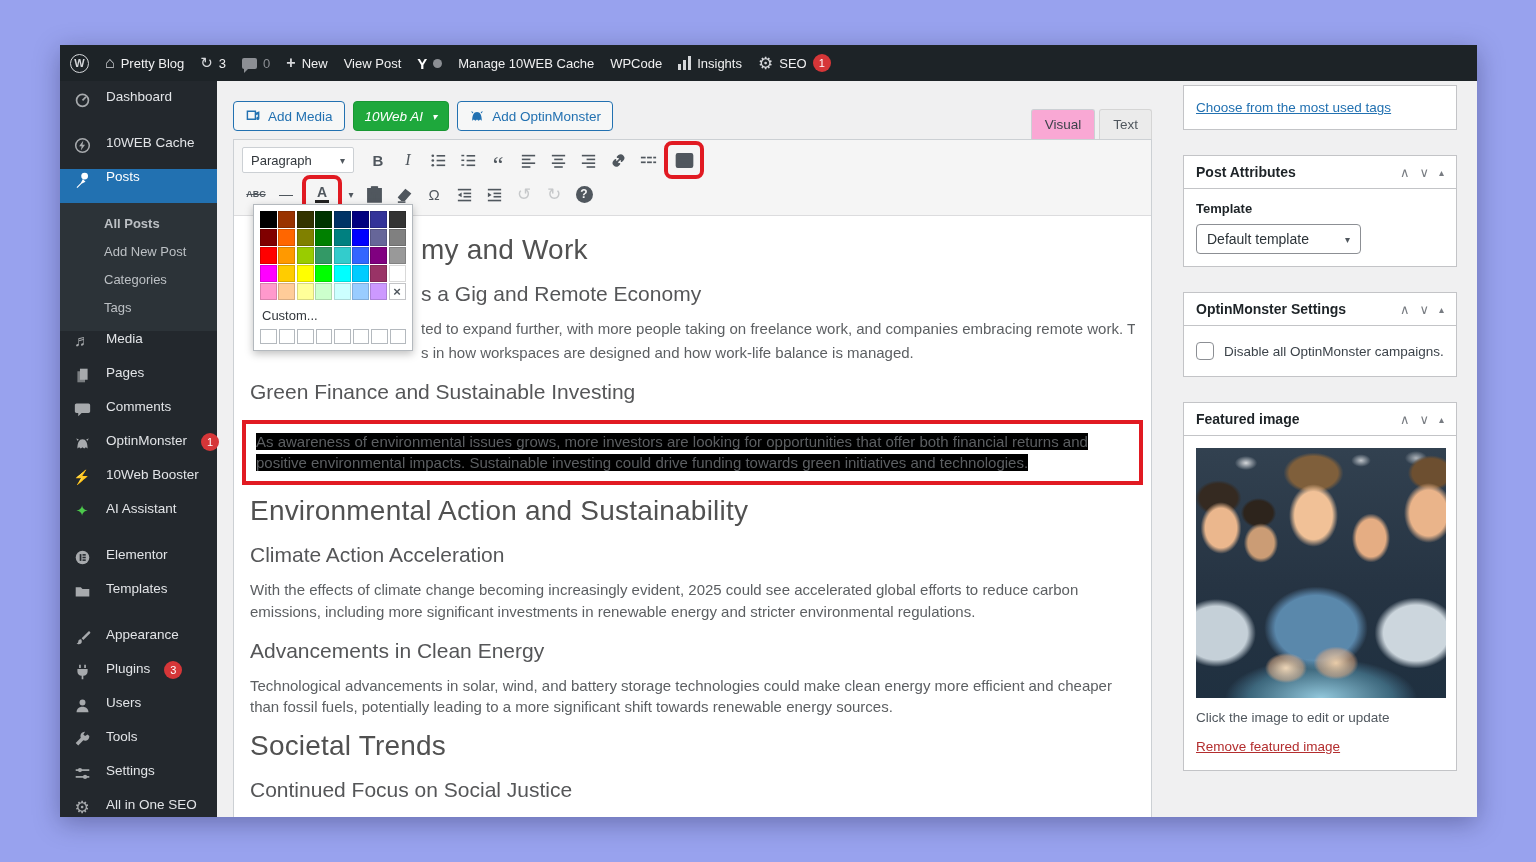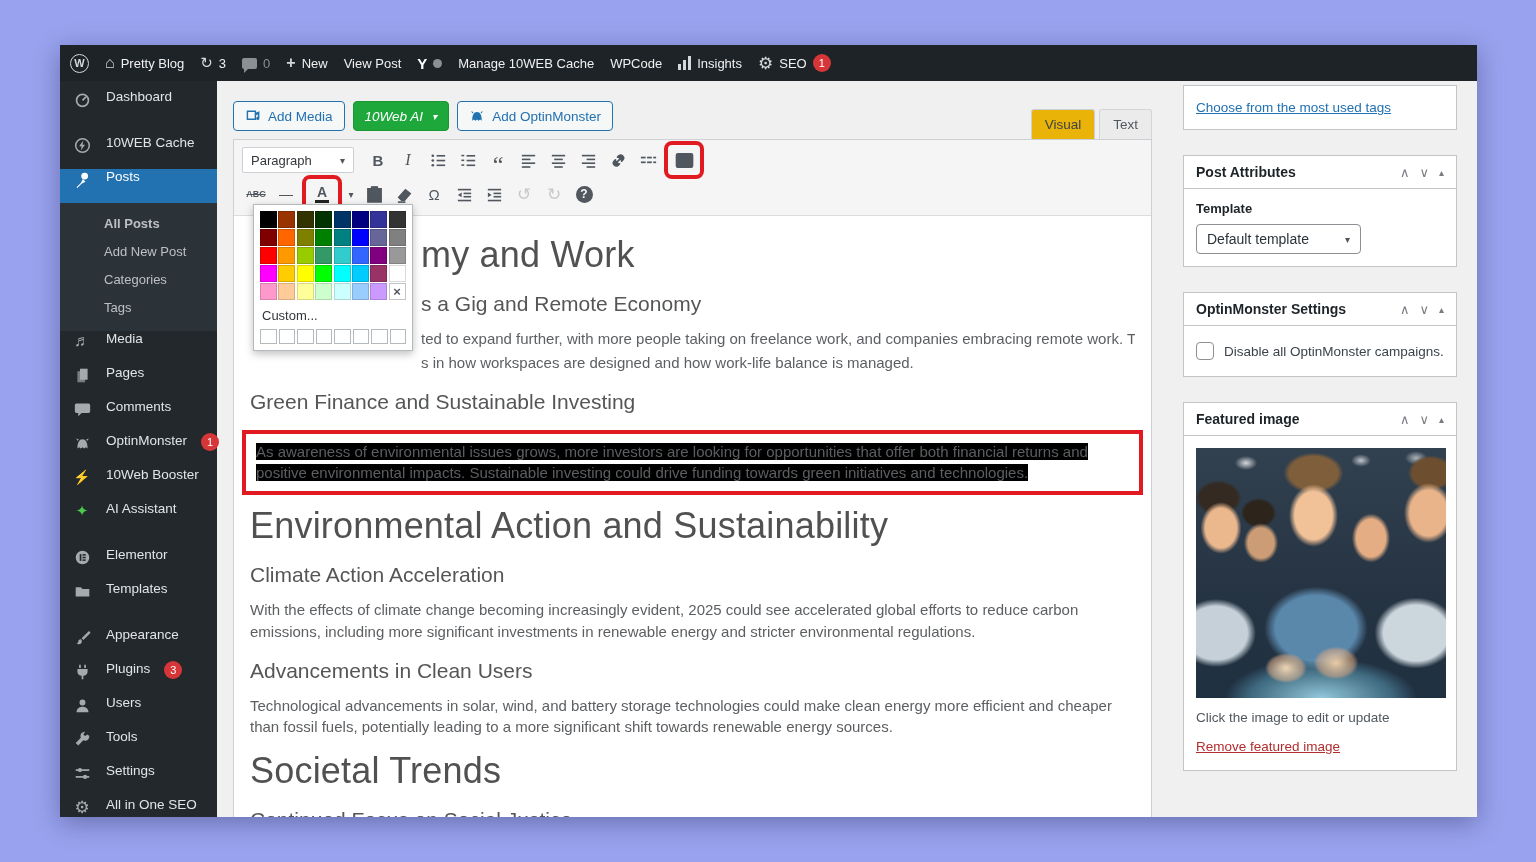--- a/index.html
+++ b/index.html
@@ -46,21 +46,21 @@
 
   
   .ed-header { display:flex; align-items:flex-end; margin-bottom:0; height:40px; }
   .ed-buttons { display:flex; gap:8px; align-items:center; margin-bottom:8px; }
   .btn { height:30px; display:inline-flex; align-items:center; gap:7px; padding:0 11px; border-radius:4px; font-size:13.5px; cursor:pointer; }
   .btn-outline { background:#f6f7f7; border:1px solid #2271b1; color:#2271b1; }
   .btn-green { background:#1ea83c; border:1px solid #189733; color:#fff; gap:9px;font-style:italic; }
   .btn svg { width:16px; height:16px; fill:#2271b1; }
   .tabs { margin-left:auto; display:flex; gap:4px; }
   .tab { height:30px; padding:0 13px; display:flex; align-items:center; font-size:13.5px; color:#50575e; cursor:pointer; border:1px solid transparent; border-bottom:none; border-radius:3px 3px 0 0; }
-  .tab-active { background:#eab308; border-color:#ccd0d4; color:#3c434a; position:relative; z-index:3; }
+  .tab-active { background:#f9a8d4; border-color:#ccd0d4; color:#3c434a; position:relative; z-index:3; }
   .tab-inactive { background:#ebebeb; border-color:#d5d5d5; }
 
   
   .editor-box { background:#fff; border:1px solid #ccd0d4; position:relative; }
   .toolbar { background:#f5f5f5; border-bottom:1px solid #dcdcde; padding:5px 8px 6px; }
   .tb-row { display:flex; align-items:center; gap:2px; height:30px; }
   .tb-btn { min-width:28px; height:26px; display:inline-flex; align-items:center; justify-content:center; border-radius:2px; color:#50575e; cursor:pointer; font-size:14px; }
   .tb-btn svg { width:19px; height:19px; }
   .tb-btn svg * { fill:#50575e; }
   .tb-disabled { color:#c6c8ca; }
@@ -79,21 +79,21 @@
   .palette { position:absolute; left:19px; top:64px; width:160px; background:#fff; border:1px solid #b4b9be; box-shadow:0 3px 8px rgba(0,0,0,.25); z-index:20; padding:6px; }
   .pal-grid { display:grid; grid-template-columns:repeat(8,1fr); gap:1px; }
   .swatch { width:17px; height:17px; border:1px solid rgba(0,0,0,.15); cursor:pointer; }
   .swatch.clear { border:1px solid #c3c4c7; background:#fff; color:#50575e; font-size:13px; font-weight:bold; display:flex; align-items:center; justify-content:center; }
   .pal-custom { font-size:13px; color:#32373c; padding:8px 2px 6px; cursor:pointer; }
   .custom-row { display:flex; gap:2px; }
   .custom-slot { width:16.5px; height:15px; border:1px solid #b4b9be; background:#fff; cursor:pointer; }
 
   
   .content { padding:8px 16px 14px; min-height:568px; color:#5c5f62; position:relative; }
-  .content h2 { font-size:36px; font-weight:400; color:#515151; margin:10px 0 6px; letter-spacing:.2px; }
+  .content h2 { font-size:28px; font-weight:400; color:#515151; margin:10px 0 6px; letter-spacing:.2px; }
   .content h3 { font-size:21px; font-weight:400; color:#555658; margin:16px 0 6px; }
   .content p { font-size:15px; line-height:1.45; margin:12px 0; color:#5c5f62; }
   .frag { padding-left:171px; white-space:nowrap; overflow:hidden; }
   .hl-box { border:4px solid #e11a22; padding:7px 10px; margin:16px -8px 10px; }
   .hl-box span { background:#000000; }
 
   
   .panel { background:#fff; border:1px solid #c3c4c7; margin-bottom:25px; }
   .panel-first { padding:14px 12px; }
   .link-blue { color:#2271b1; text-decoration:underline; cursor:pointer; font-size:13.5px;margin-top:41px; }
@@ -562,21 +562,21 @@
             <h3 class="frag">s a Gig and Remote Economy</h3>
             <p style="margin-bottom:2px" class="frag">ted to expand further, with more people taking on freelance work, and companies embracing remote work. This</p>
             <p style="margin-top:2px" class="frag">s in how workspaces are designed and how work-life balance is managed.</p>
             <h3>Green Finance and Sustainable Investing</h3>
             <div class="hl-box">
               <p style="margin:0"><span>As awareness of environmental issues grows, more investors are looking for opportunities that offer both financial returns and positive environmental impacts. Sustainable investing could drive funding towards green initiatives and technologies.</span></p>
             </div>
             <h2>Environmental Action and Sustainability</h2>
             <h3>Climate Action Acceleration</h3>
             <p>With the effects of climate change becoming increasingly evident, 2025 could see accelerated global efforts to reduce carbon emissions, including more significant investments in renewable energy and stricter environmental regulations.</p>
-            <h3>Advancements in Clean Users</h3>
+            <h3>Advancements in Clean Energy</h3>
             <p>Technological advancements in solar, wind, and battery storage technologies could make clean energy more efficient and cheaper than fossil fuels, potentially leading to a more significant shift towards renewable energy sources.</p>
             <h2>Societal Trends</h2>
             <h3>Continued Focus on Social Justice</h3>
           </div>
 
         </div>
       </div>
 
       <div class="right-col">
         <div class="panel panel-first">

